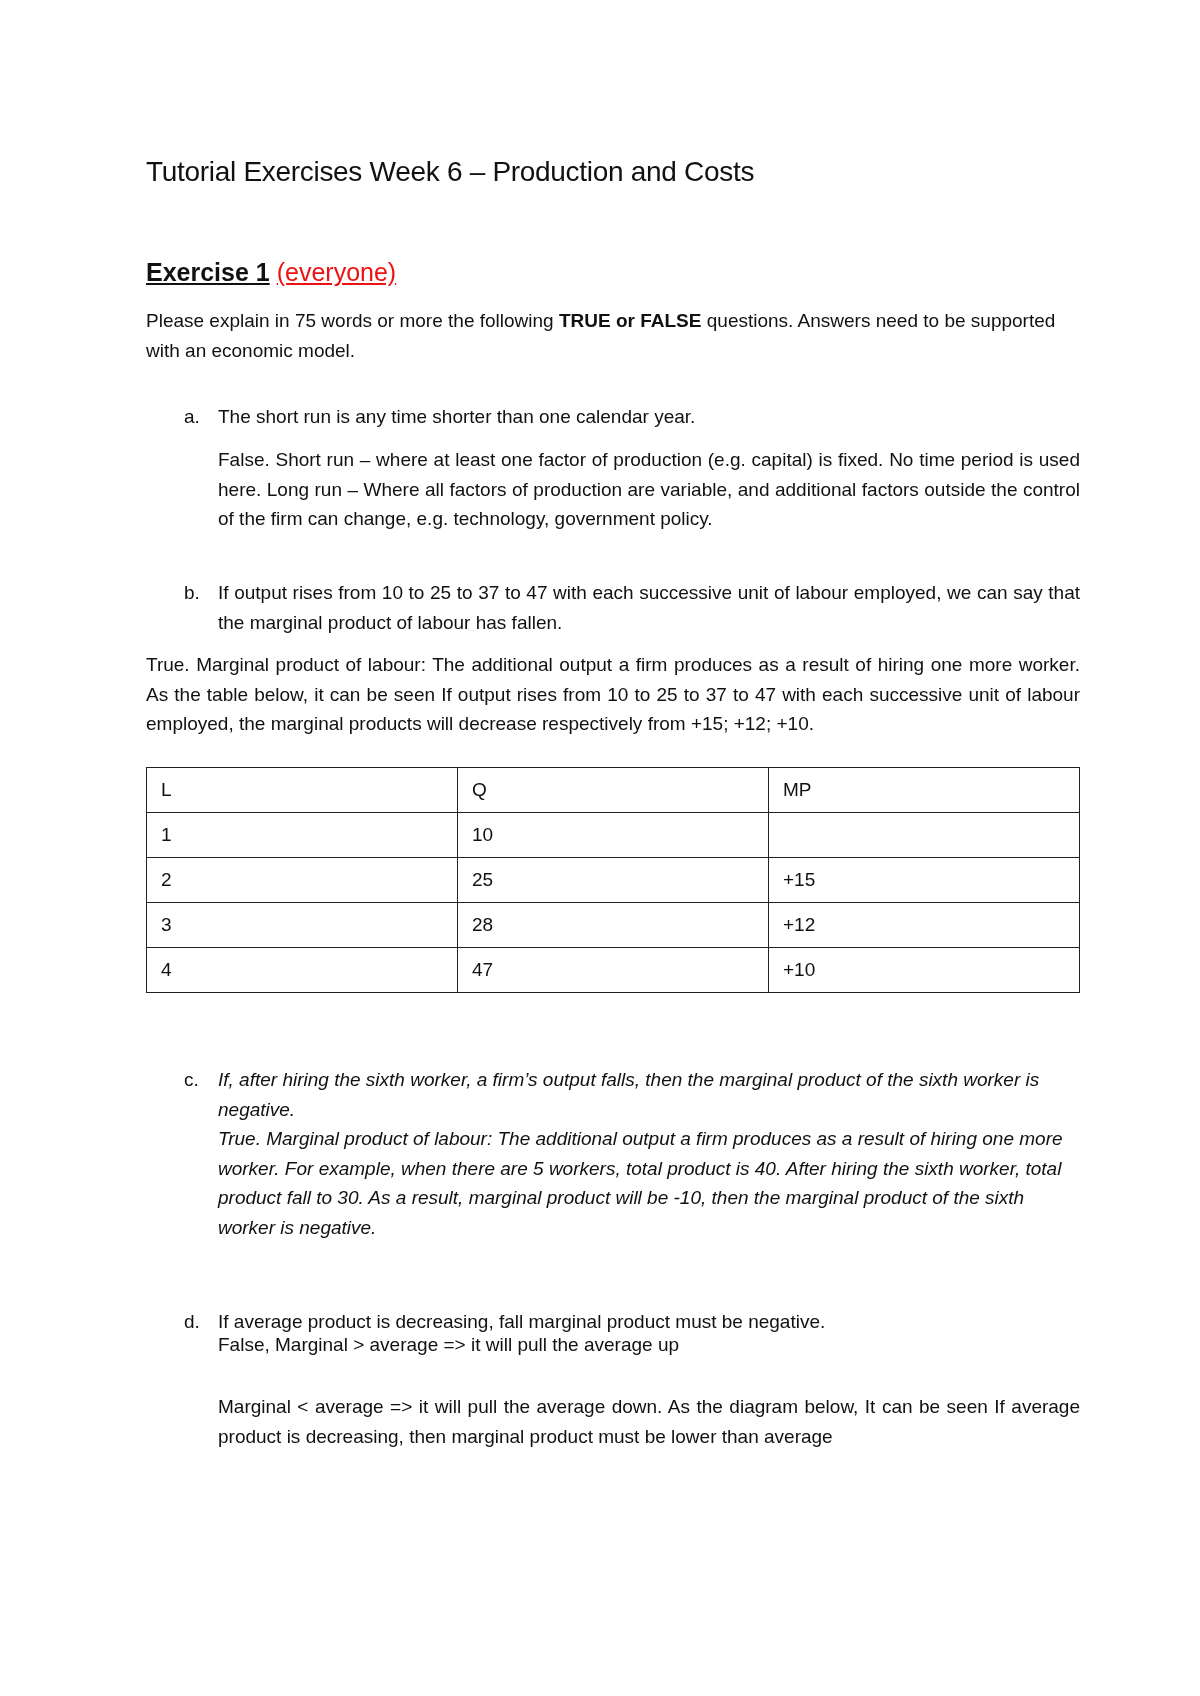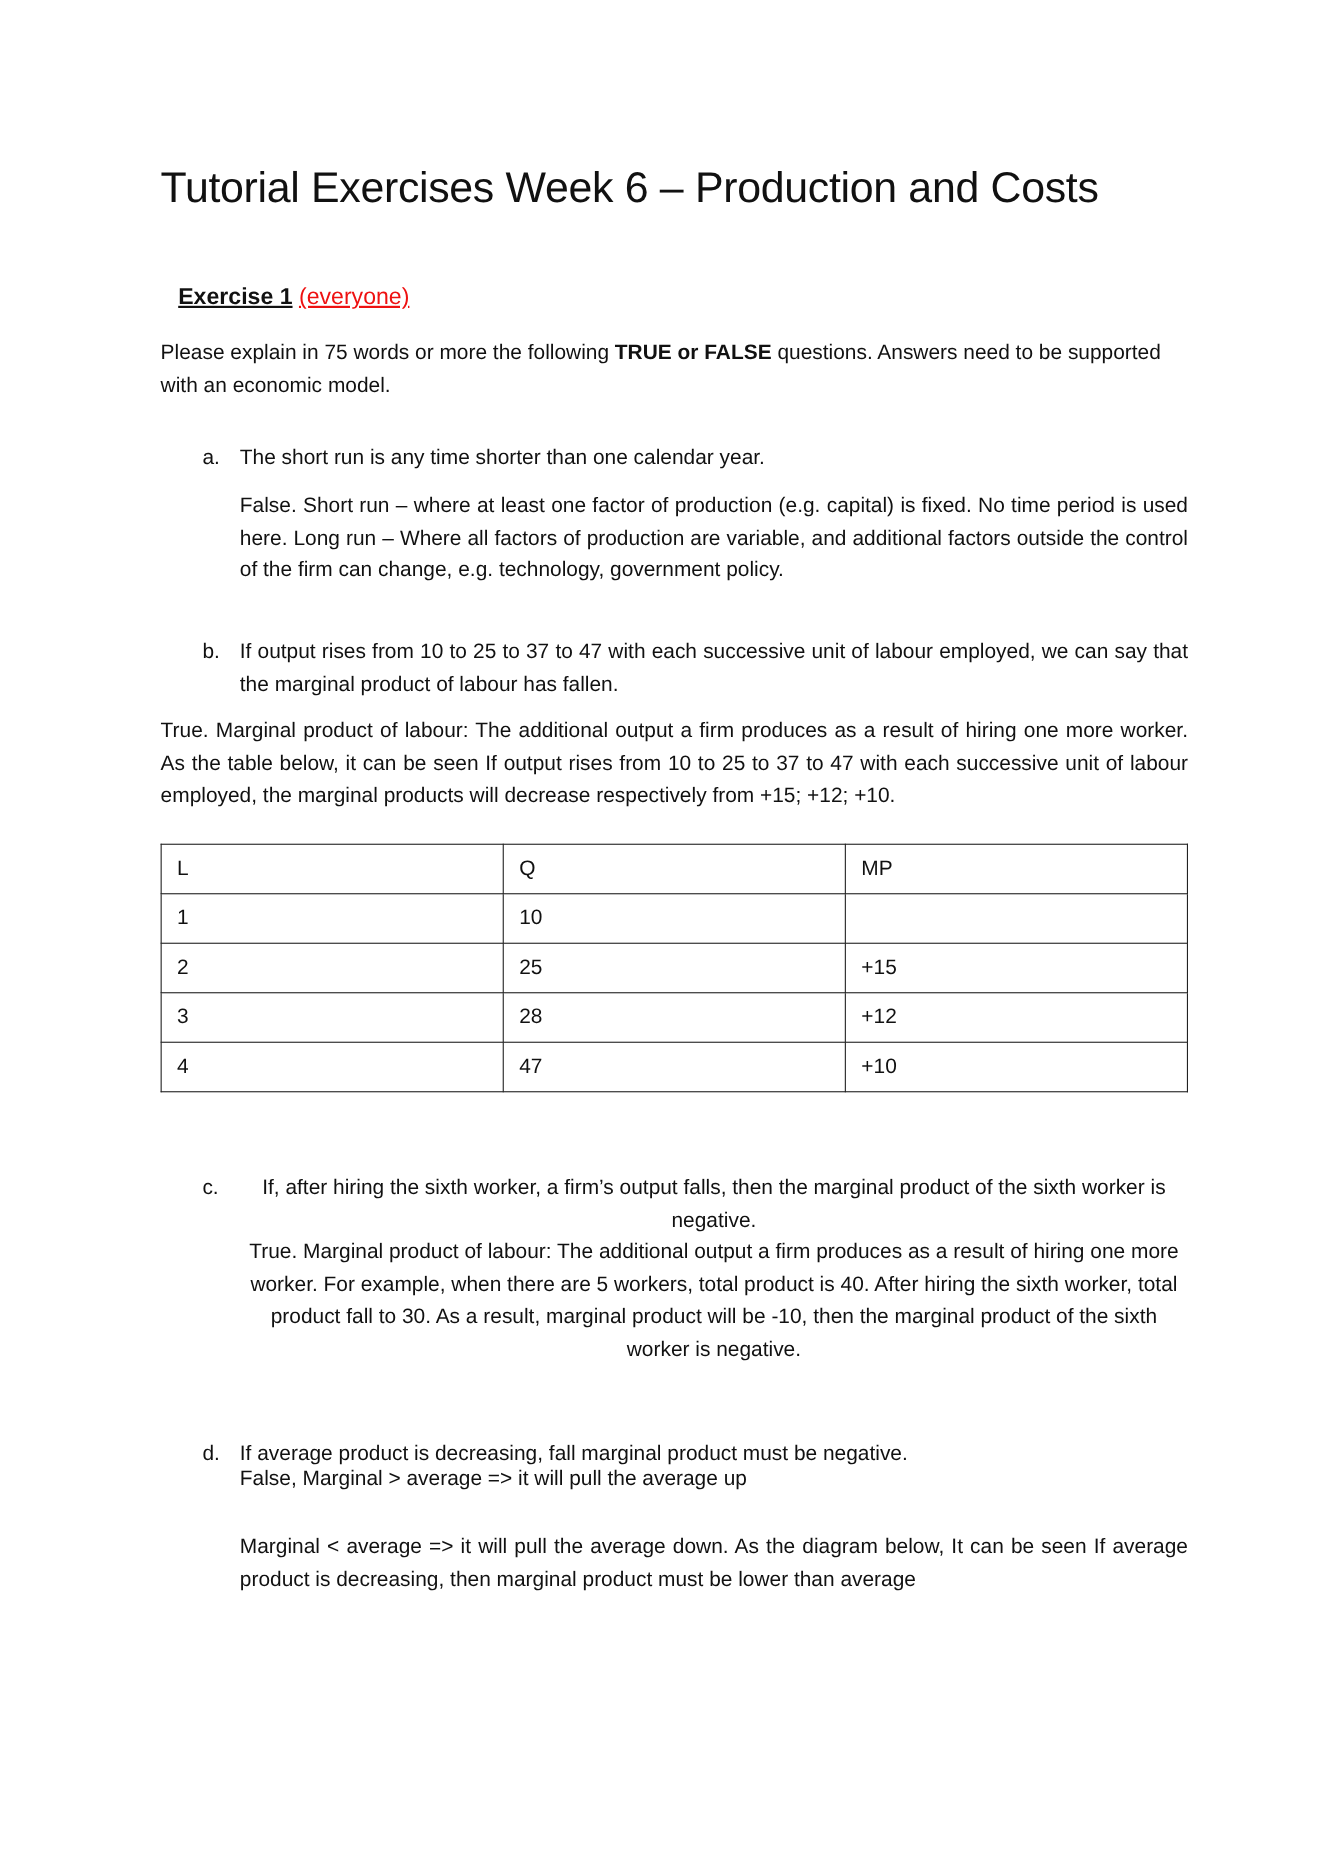--- a/index.html
+++ b/index.html
@@ -1,30 +1,30 @@
 <!DOCTYPE html>
 <html><head>
   <meta charset="utf-8">
   <style>
     html, body { margin: 0; padding: 0; background: #ffffff; }
     body { width: 1200px; height: 1696px; position: relative; overflow: hidden;
       font-family: "Liberation Sans", "DejaVu Sans", sans-serif; color: #111; }
     .page { position: absolute; left: 146px; top: 0; width: 934px; }
-    .title { position: absolute; left: 0; top: 146px; width: 934px; font-size: 39px; line-height: 52px; font-weight: normal; margin: 0; letter-spacing: -0.3px; }
-    .ex-head { position: absolute; left: 16px; top: 258px; font-size: 21px; font-weight: bold; }
+    .title { position: absolute; left: 0; top: 146px; width: 934px; font-size: 28px; line-height: 52px; font-weight: normal; margin: 0; letter-spacing: -0.3px; }
+    .ex-head { position: absolute; left: 0; top: 258px; font-size: 25px; font-weight: bold; }
     .ex-head .u { text-decoration: underline; }
     .ex-head .red { color: #ee1111; text-decoration: underline; font-weight: normal; }
     .intro { position: absolute; left: 0; top: 306px; width: 934px; font-size: 19px; line-height: 30px; }
     .p { position: absolute; font-size: 19px; line-height: 29.5px; text-align: justify; }
     .p.ind { left: 72px; width: 862px; }
     .p.full { left: 0; width: 934px; }
     .lbl { position: absolute; left: 38px; font-size: 19px; line-height: 29.5px; }
     table { position: absolute; left: 0; top: 767px; width: 934px; border-collapse: collapse; font-size: 19px; }
     td { border: 1.5px solid #222; height: 44px; padding: 0 14px; vertical-align: middle; width: 33.33%; }
-    .left-just { text-align: center; }
+    .left-just { text-align: left; font-style: italic; }
   </style>
 </head>
 <body>
 
 <div class="page">
   <h1 class="title">Tutorial Exercises Week 6 – Production and Costs</h1>
 
   <div class="ex-head">
     <span class="u">Exercise 1</span>
     <span class="red">(everyone)</span>

